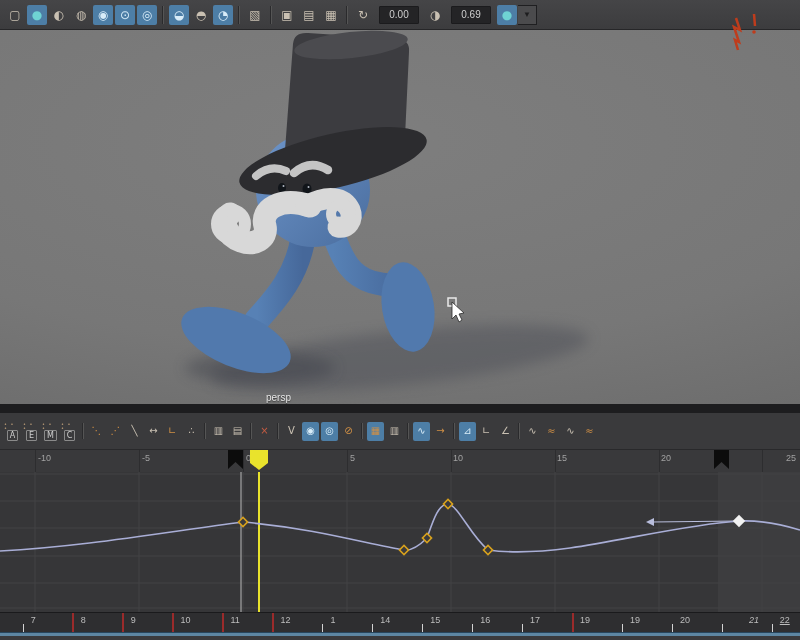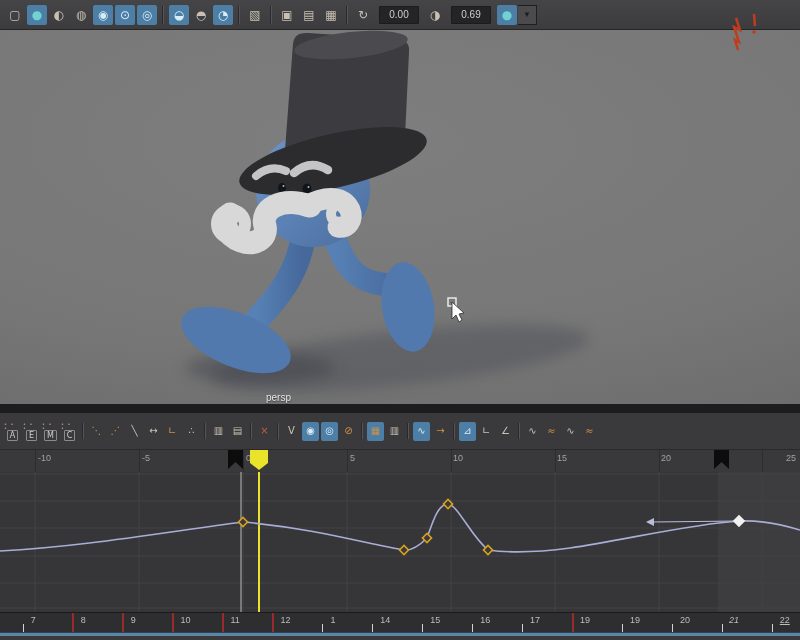--- a/index.html
+++ b/index.html
@@ -313,21 +313,21 @@
       <div class="tl-num" style="left: 480.17px;">16</div>
       <div class="tl-tick" style="left: 522.1px;"></div>
       <div class="tl-num" style="left: 530.1px;">17</div>
       <div class="tl-tick" style="left: 572.03px;"></div>
       <div class="tl-num" style="left: 580.03px;">19</div>
       <div class="tl-tick" style="left: 621.96px;"></div>
       <div class="tl-num" style="left: 629.96px;">19</div>
       <div class="tl-tick" style="left: 671.89px;"></div>
       <div class="tl-num" style="left: 679.89px;">20</div>
       <div class="tl-tick" style="left: 721.82px;"></div>
-      <div class="tl-num" style="left: 729px; font-style: italic;">21</div>
+      <div class="tl-num" style="left: 749px; font-style: italic;">21</div>
       <div class="tl-tick" style="left: 771.75px;"></div>
       <div class="tl-num" style="left: 779.75px; text-decoration: underline;">22</div>
       <div class="tl-key" style="left: 72.23px; background: rgb(155, 43, 43);"></div>
       <div class="tl-key" style="left: 122.16px; background: rgb(155, 43, 43);"></div>
       <div class="tl-key" style="left: 172.09px; background: rgb(155, 43, 43);"></div>
       <div class="tl-key" style="left: 222.02px; background: rgb(155, 43, 43);"></div>
       <div class="tl-key" style="left: 271.95px; background: rgb(155, 43, 43);"></div>
       <div class="tl-key" style="left: 571.53px; background: rgb(155, 43, 43);"></div>
     </div>
 

